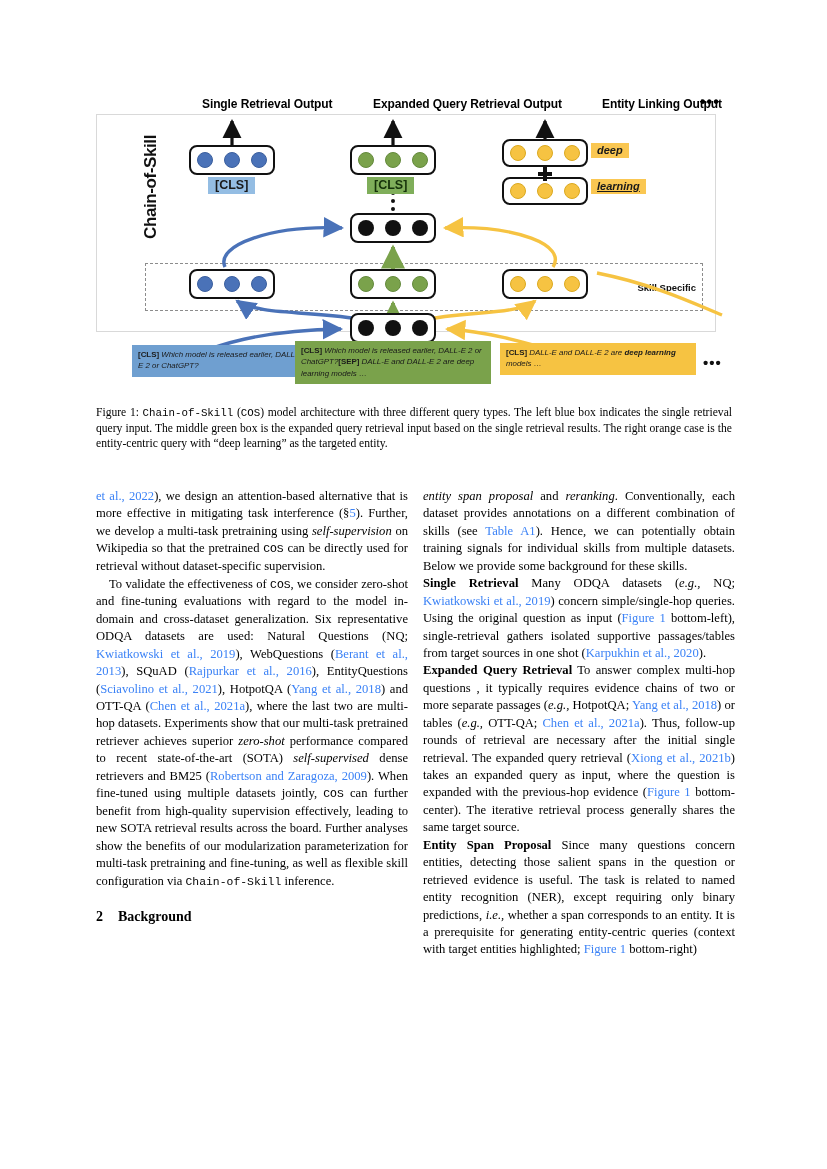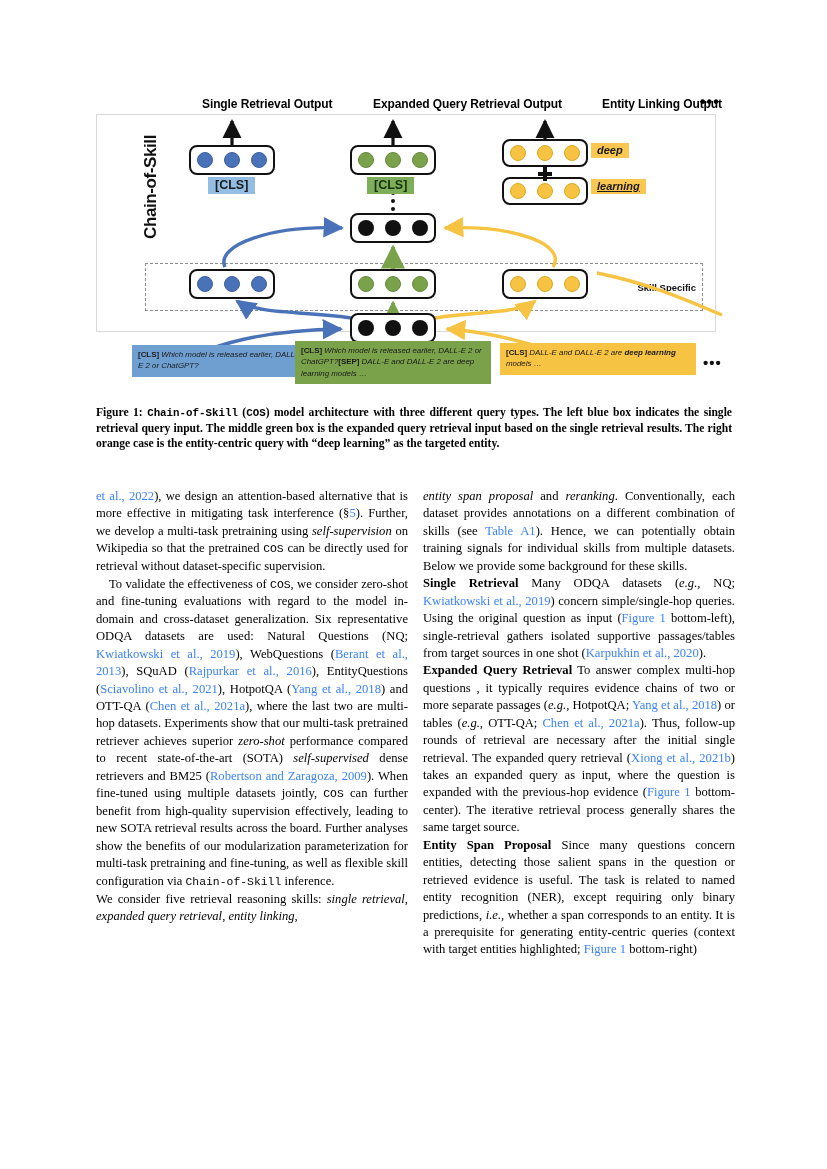--- a/index.html
+++ b/index.html
@@ -243,21 +243,20 @@
   
   .caption {
     position: absolute;
     left: 96px;
     top: 405px;
     width: 636px;
     font-size: 11.6px;
     line-height: 1.35;
     text-align: justify;
     color: #000;
-    font-weight: bold;
   }
   .caption .mono {
     font-family: "Liberation Mono", "DejaVu Sans Mono", monospace;
     font-size: 10.8px;
   }
 
   
   .col {
     position: absolute;
     top: 488px;
@@ -436,22 +435,22 @@
   <div class="caption">
     <span>Figure 1: </span><span class="mono">Chain-of-Skill</span><span> (</span><span class="mono">COS</span><span>) model architecture with three different query types. The left blue box indicates the single retrieval query input. The middle green box is the expanded query retrieval input based on the single retrieval results. The right orange case is the entity-centric query with “deep learning” as the targeted entity.</span>
   </div>
 
   <div class="col col-left">
 
     <p><span class="cite">et al., 2022</span><span>), we design an attention-based alternative that is more effective in mitigating task interference (§</span><span class="cite">5</span><span>). Further, we develop a multi-task pretraining using </span><span class="it">self-supervision</span><span> on Wikipedia so that the pretrained </span><span class="mono">COS</span><span> can be directly used for retrieval without dataset-specific supervision.</span></p>
 
     <p class="indent"><span>To validate the effectiveness of </span><span class="mono">COS</span><span>, we consider zero-shot and fine-tuning evaluations with regard to the model in-domain and cross-dataset generalization. Six representative ODQA datasets are used: Natural Questions (NQ; </span><span class="cite">Kwiatkowski et al., 2019</span><span>), WebQuestions (</span><span class="cite">Berant et al., 2013</span><span>), SQuAD (</span><span class="cite">Rajpurkar et al., 2016</span><span>), EntityQuestions (</span><span class="cite">Sciavolino et al., 2021</span><span>), HotpotQA (</span><span class="cite">Yang et al., 2018</span><span>) and OTT-QA (</span><span class="cite">Chen et al., 2021a</span><span>), where the last two are multi-hop datasets. Experiments show that our multi-task pretrained retriever achieves superior </span><span class="it">zero-shot</span><span> performance compared to recent state-of-the-art (SOTA) </span><span class="it">self-supervised</span><span> dense retrievers and BM25 (</span><span class="cite">Robertson and Zaragoza, 2009</span><span>). When fine-tuned using multiple datasets jointly, </span><span class="mono">COS</span><span> can further benefit from high-quality supervision effectively, leading to new SOTA retrieval results across the board. Further analyses show the benefits of our modularization parameterization for multi-task pretraining and fine-tuning, as well as flexible skill configuration via </span><span class="mono">Chain-of-Skill</span><span> inference.</span></p>
 
-
-    <p><span>We consider five retrieval reasoning skills: </span><span class="it">single retrieval</span><span>, </span><span class="it">expanded query retrieval</span><span>, </span><span class="it">entity linking</span><span>,</span></p>
+    <h2 class="section"><span class="num">2</span><span>Background</span></h2>
+
   </div>
 
   <div class="col col-right">
 
     <p><span class="it">entity span proposal</span><span> and </span><span class="it">reranking</span><span>. Conventionally, each dataset provides annotations on a different combination of skills (see </span><span class="cite">Table A1</span><span>). Hence, we can potentially obtain training signals for individual skills from multiple datasets. Below we provide some background for these skills.</span></p>
 
     <p><span class="runhead">Single Retrieval</span><span> Many ODQA datasets (</span><span class="it">e.g.,</span><span> NQ; </span><span class="cite">Kwiatkowski et al., 2019</span><span>) concern simple/single-hop queries. Using the original question as input (</span><span class="cite">Figure 1</span><span> bottom-left), single-retrieval gathers isolated supportive passages/tables from target sources in one shot (</span><span class="cite">Karpukhin et al., 2020</span><span>).</span></p>
 
     <p><span class="runhead">Expanded Query Retrieval</span><span> To answer complex multi-hop questions , it typically requires evidence chains of two or more separate passages (</span><span class="it">e.g.,</span><span> HotpotQA; </span><span class="cite">Yang et al., 2018</span><span>) or tables (</span><span class="it">e.g.,</span><span> OTT-QA; </span><span class="cite">Chen et al., 2021a</span><span>). Thus, follow-up rounds of retrieval are necessary after the initial single retrieval. The expanded query retrieval (</span><span class="cite">Xiong et al., 2021b</span><span>) takes an expanded query as input, where the question is expanded with the previous-hop evidence (</span><span class="cite">Figure 1</span><span> bottom-center). The iterative retrieval process generally shares the same target source.</span></p>
 

